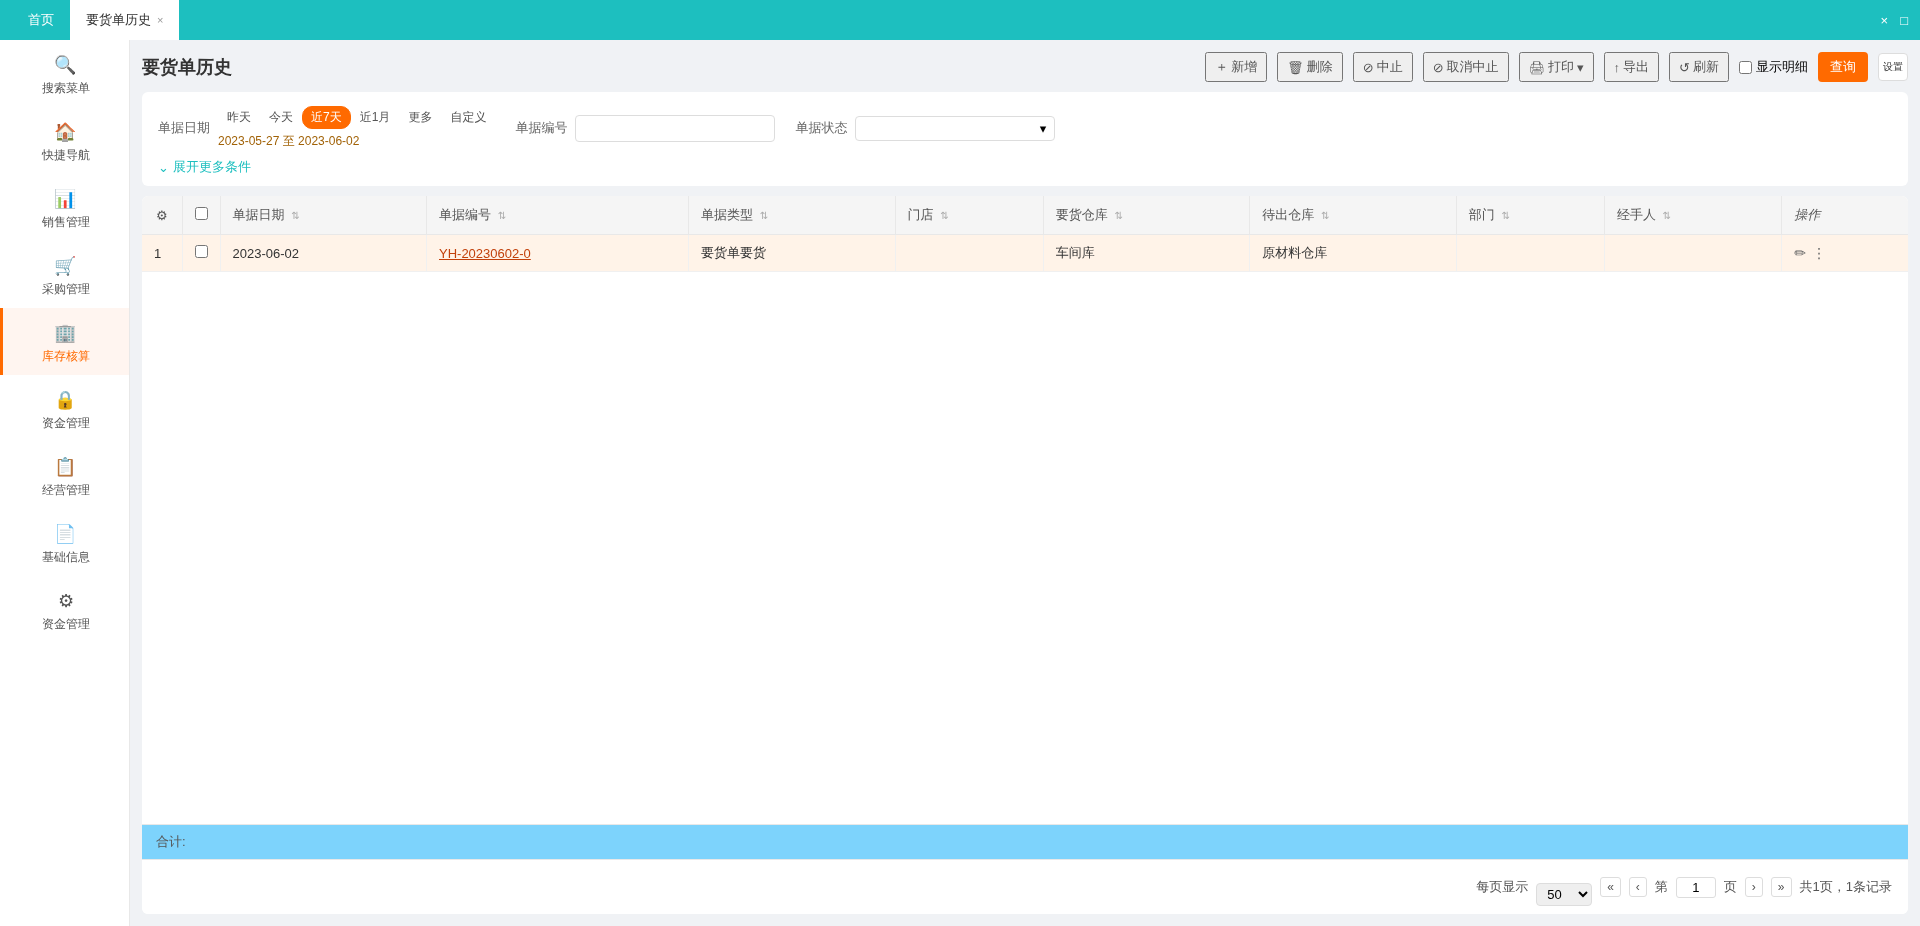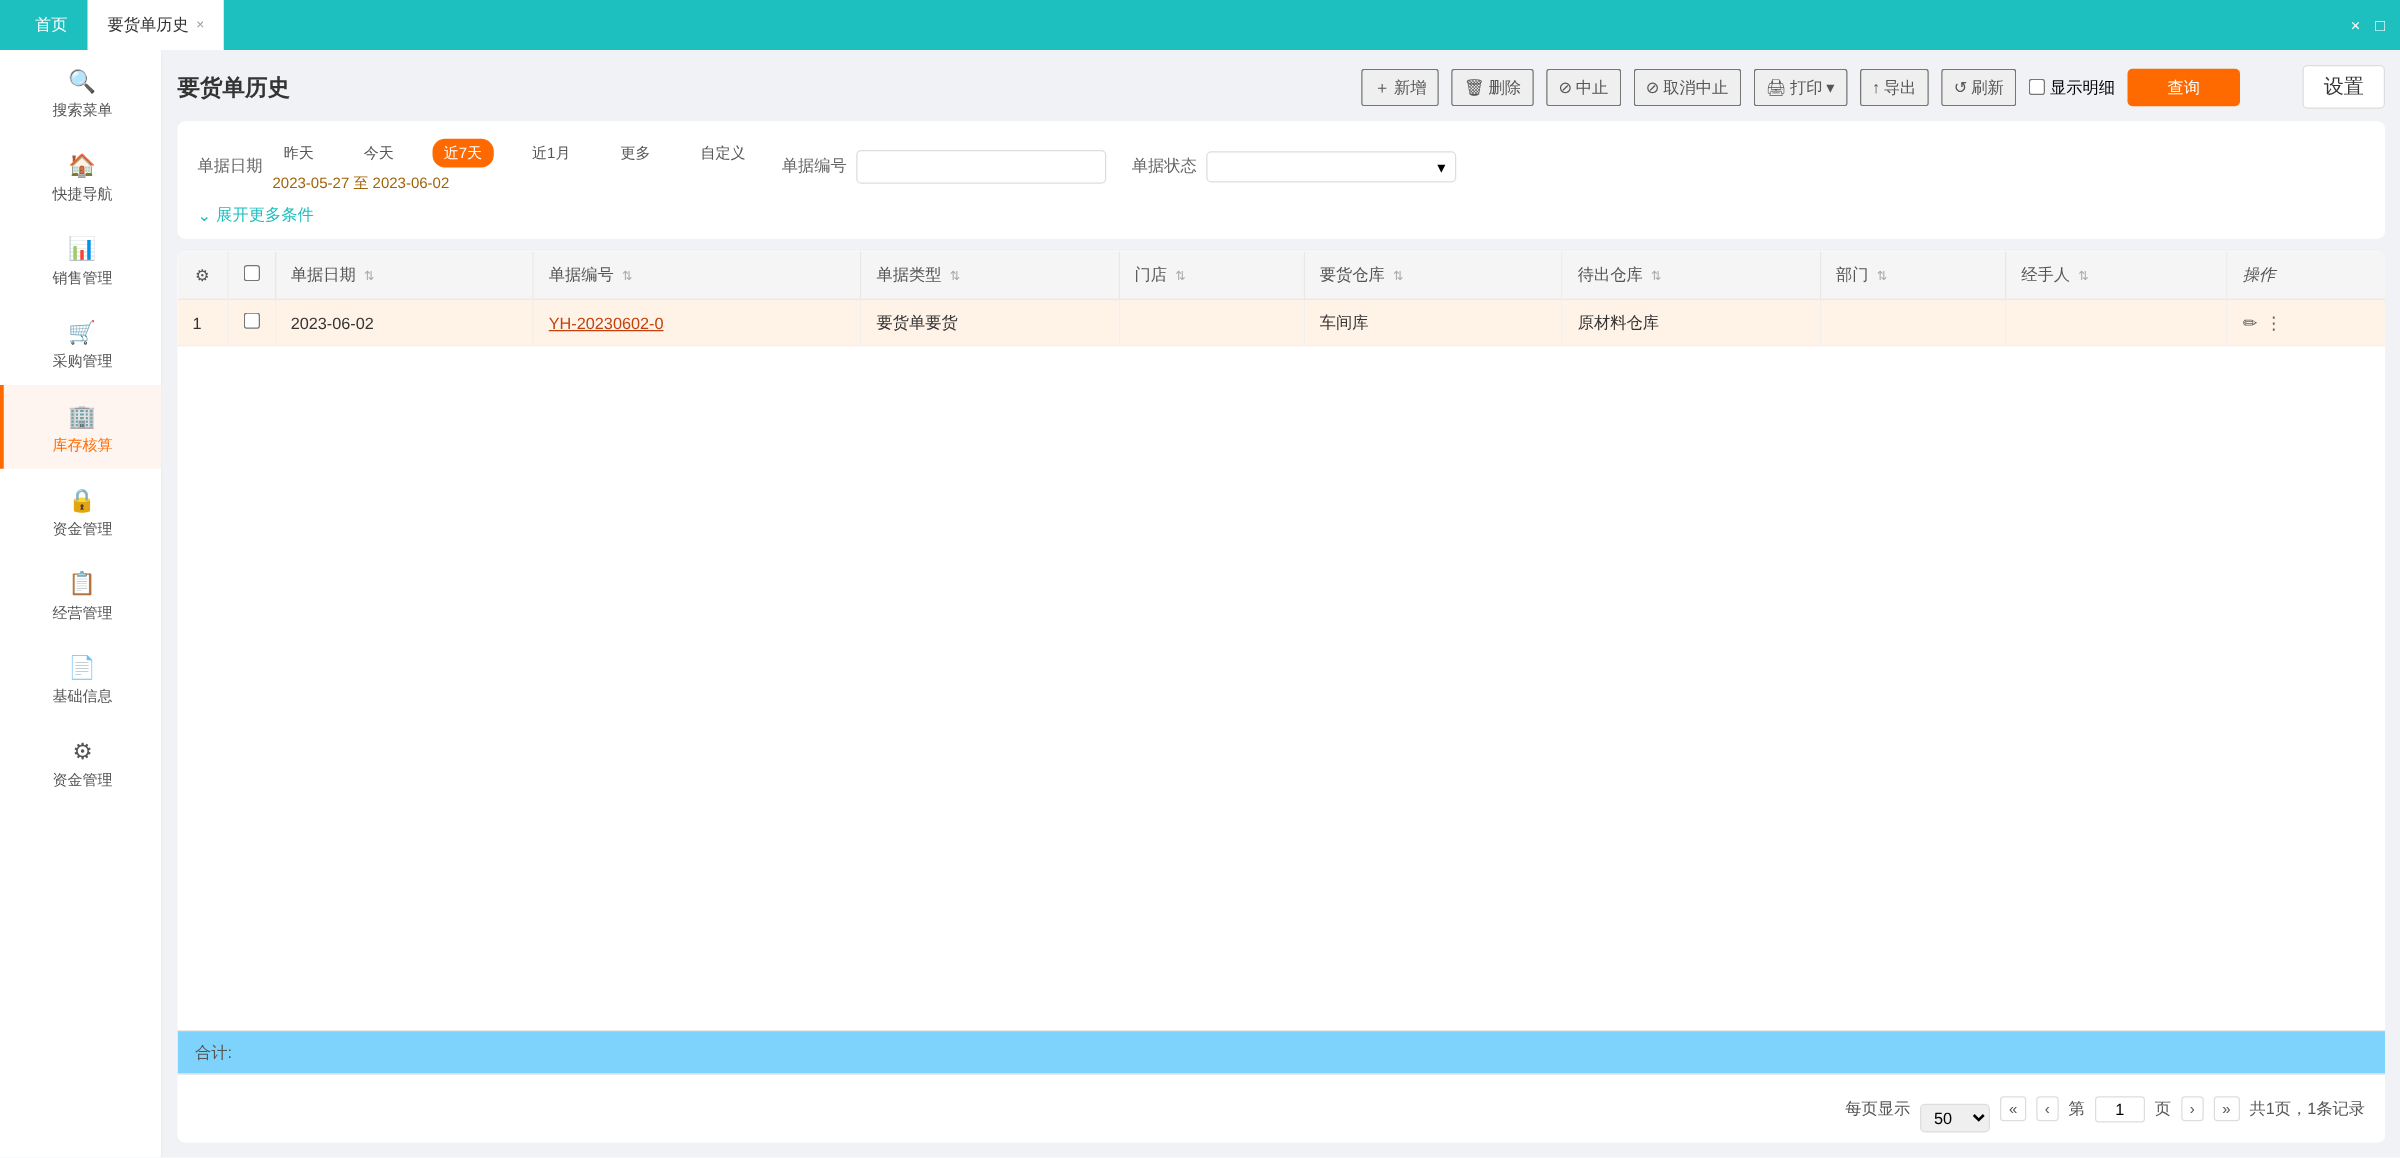--- a/index.html
+++ b/index.html
@@ -104,55 +104,54 @@
       gap: 3px;
       cursor: pointer;
       color: #555;
       font-size: 13px;
       padding: 4px 8px;
     }
     .btn-primary {
       background: #ff6a00;
       color: white;
       border: none;
-      padding: 6px 32px;
+      padding: 6px 12px;
       border-radius: 4px;
       cursor: pointer;
       font-size: 13px;
     }
     .btn-settings {
       background: white;
       color: #333;
       border: 1px solid #ddd;
-      padding: 6px 16px;
+      padding: 6px 4px;
       border-radius: 4px;
       cursor: pointer;
-      font-size: 16px;
-      margin-left: 40px;
+      font-size: 10px;
     }
 
     
     .filter-area {
       background: white;
       border-radius: 6px;
       padding: 14px 16px 10px;
     }
     .filter-row {
       display: flex;
       align-items: center;
       gap: 20px;
       flex-wrap: wrap;
     }
     .filter-item {
       display: flex;
       align-items: center;
       gap: 8px;
     }
     .filter-label { color: #666; font-size: 13px; white-space: nowrap; }
-    .filter-date-btns { display: flex; gap: 22px; align-items: flex-end; }
+    .filter-date-btns { display: flex; gap: 0; align-items: flex-end; }
     .date-btn {
       padding: 2px 8px;
       border-radius: 10px;
       cursor: pointer;
       font-size: 12px;
       color: #555;
       border: 1px solid transparent;
     }
     .date-btn.active {
       background: #ff6a00;

